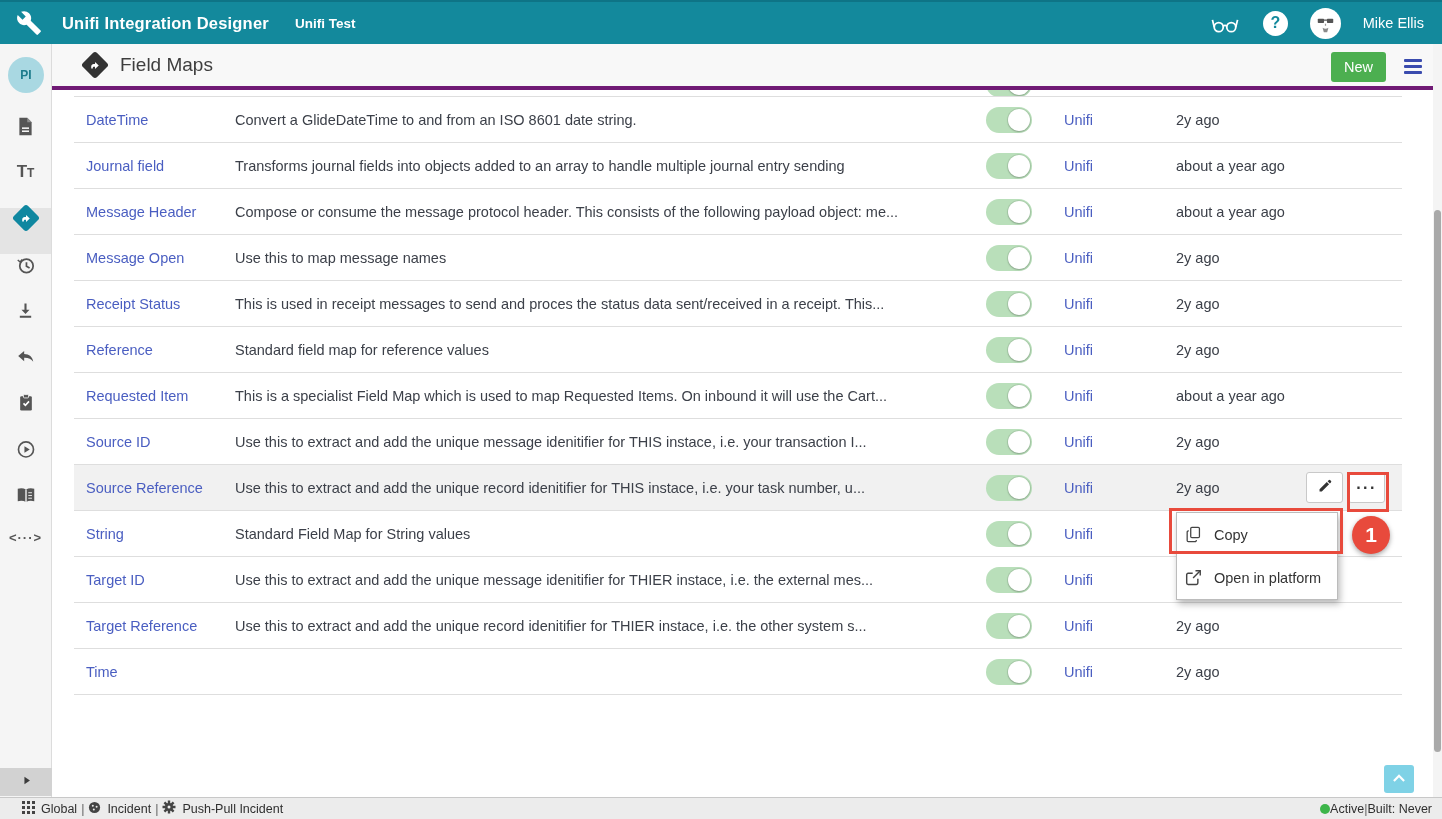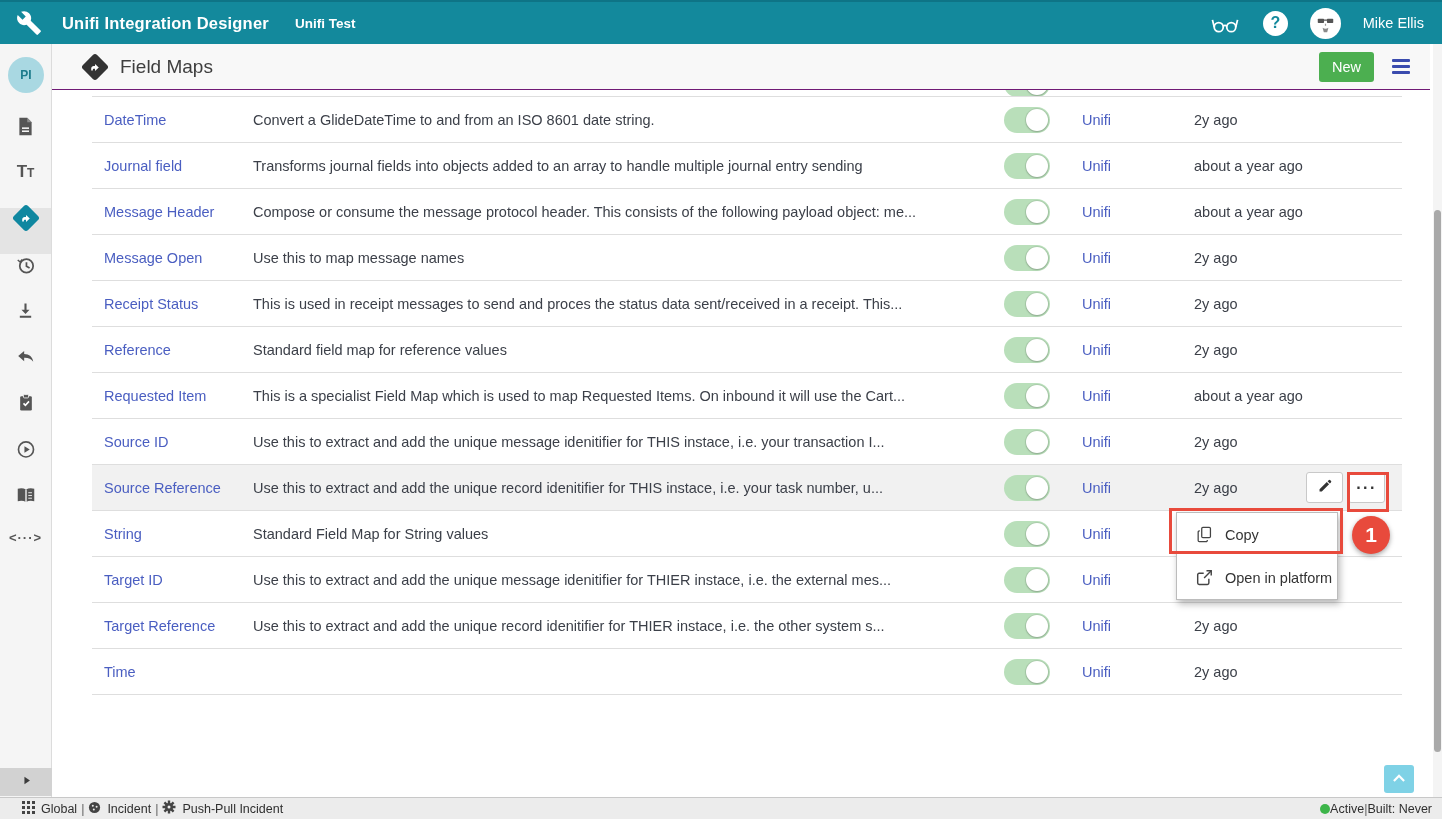--- a/index.html
+++ b/index.html
@@ -43,32 +43,32 @@
                border-top:1px solid #c8c8c8; display:flex; align-items:center; font-size:12.5px;
                color:#2f2f2f; padding:0 10px 0 22px; }
   .sb-left { display:flex; align-items:center; gap:4px; }
   .sb-item { display:flex; align-items:center; gap:6px; cursor:pointer; }
   .sb-sep { color:#666; }
   .sb-right { margin-left:auto; display:flex; align-items:center; gap:0; }
   .sb-dot { width:10px; height:10px; border-radius:50%; background:#3db54a; }
 
   
   .main { position:absolute; left:52px; top:44px; right:0; bottom:22px; background:#fff; }
-  .page-header { position:absolute; top:0; left:0; right:12px; height:46px; background:#f8f8f8;
-                 display:flex; align-items:center; border-bottom:1px solid #701a75; }
+  .page-header { position:absolute; top:0; left:0; right:0; height:46px; background:#f8f8f8;
+                 display:flex; align-items:center; border-bottom:4px solid #701a75; }
   .ph-icon { margin-left:33px; }
   .ph-icon .diamond { background:#333; }
   .ph-title { margin-left:15px; font-size:19px; color:#3e3e3e; }
   .new-btn { position:absolute; right:56px; top:8px; height:30px; padding:0 13px; background:#4caf50;
              color:#fff; border:none; border-radius:3px; font-size:14.5px; cursor:pointer; }
   .hamburger { position:absolute; right:20px; top:15px; width:18px; cursor:pointer; background:none; border:none; }
   .hamburger span { display:block; height:3px; background:#3a4bae; margin-bottom:3px; border-radius:1px; }
 
   
-  .table-area { position:absolute; top:46px; left:40px; right:40px; }
+  .table-area { position:absolute; top:46px; left:22px; right:40px; }
   .partial-row { height:7px; position:relative; overflow:hidden; border-bottom:1px solid #dedede; }
   .partial-row .toggle { top:-19px; }
   .row { position:relative; height:46px; border-bottom:1px solid #dedede; font-size:14.5px; }
   .row.highlight { background:#f1f1f1; }
   .col-name { position:absolute; left:12px; top:0; line-height:46px; color:#4a5ec1; text-decoration:none; cursor:pointer; }
   .col-desc { position:absolute; left:161px; right:440px; top:0; line-height:46px; color:#3c4049;
               white-space:nowrap; overflow:hidden; }
   .toggle { position:absolute; left:912px; top:10px; width:46px; height:26px; border-radius:13px;
             background:#b9dfba; cursor:pointer; }
   .knob { position:absolute; right:2px; top:2px; width:22px; height:22px; border-radius:50%; background:#fff;
@@ -76,21 +76,21 @@
   .col-source { position:absolute; left:990px; top:0; line-height:46px; color:#4a5ec1; text-decoration:none; cursor:pointer; }
   .col-updated { position:absolute; left:1102px; top:0; line-height:46px; color:#3c4049; }
   .row-actions { position:absolute; right:17px; top:7px; display:flex; gap:5px; }
   .action-btn { width:37px; height:31px; background:#fff; border:1px solid #c9c9c9; border-radius:3px;
                 display:flex; align-items:center; justify-content:center; cursor:pointer; padding:0; }
   .dots { font-size:16px; font-weight:700; color:#333; letter-spacing:1.5px; line-height:0; }
 
   
   .context-menu { position:absolute; left:1124px; top:468px; width:162px; background:#fff;
                   border:1px solid #bcbcbc; box-shadow:2px 4px 7px rgba(0,0,0,.28); z-index:5; }
-  .menu-item { height:43px; display:flex; align-items:center; gap:11px; padding-left:18px;
+  .menu-item { height:43px; display:flex; align-items:center; gap:11px; padding-left:7px;
                font-size:14.5px; color:#333; cursor:pointer; background:#fff; }
   .mi-icon { display:flex; }
 
   
   .annot { position:absolute; border:3px solid #e84a3c; z-index:6; pointer-events:none; }
   .annot-more { left:1295px; top:428px; width:42px; height:40px; }
   .annot-copy { left:1117px; top:464px; width:174px; height:46px; }
   .annot-badge { position:absolute; left:1300px; top:472px; width:38px; height:38px; border-radius:50%;
                  background:#e84a3c; color:#fff; font-size:21px; font-weight:700; z-index:7;
                  display:flex; align-items:center; justify-content:center; box-shadow:0 2px 5px rgba(0,0,0,.35); }

